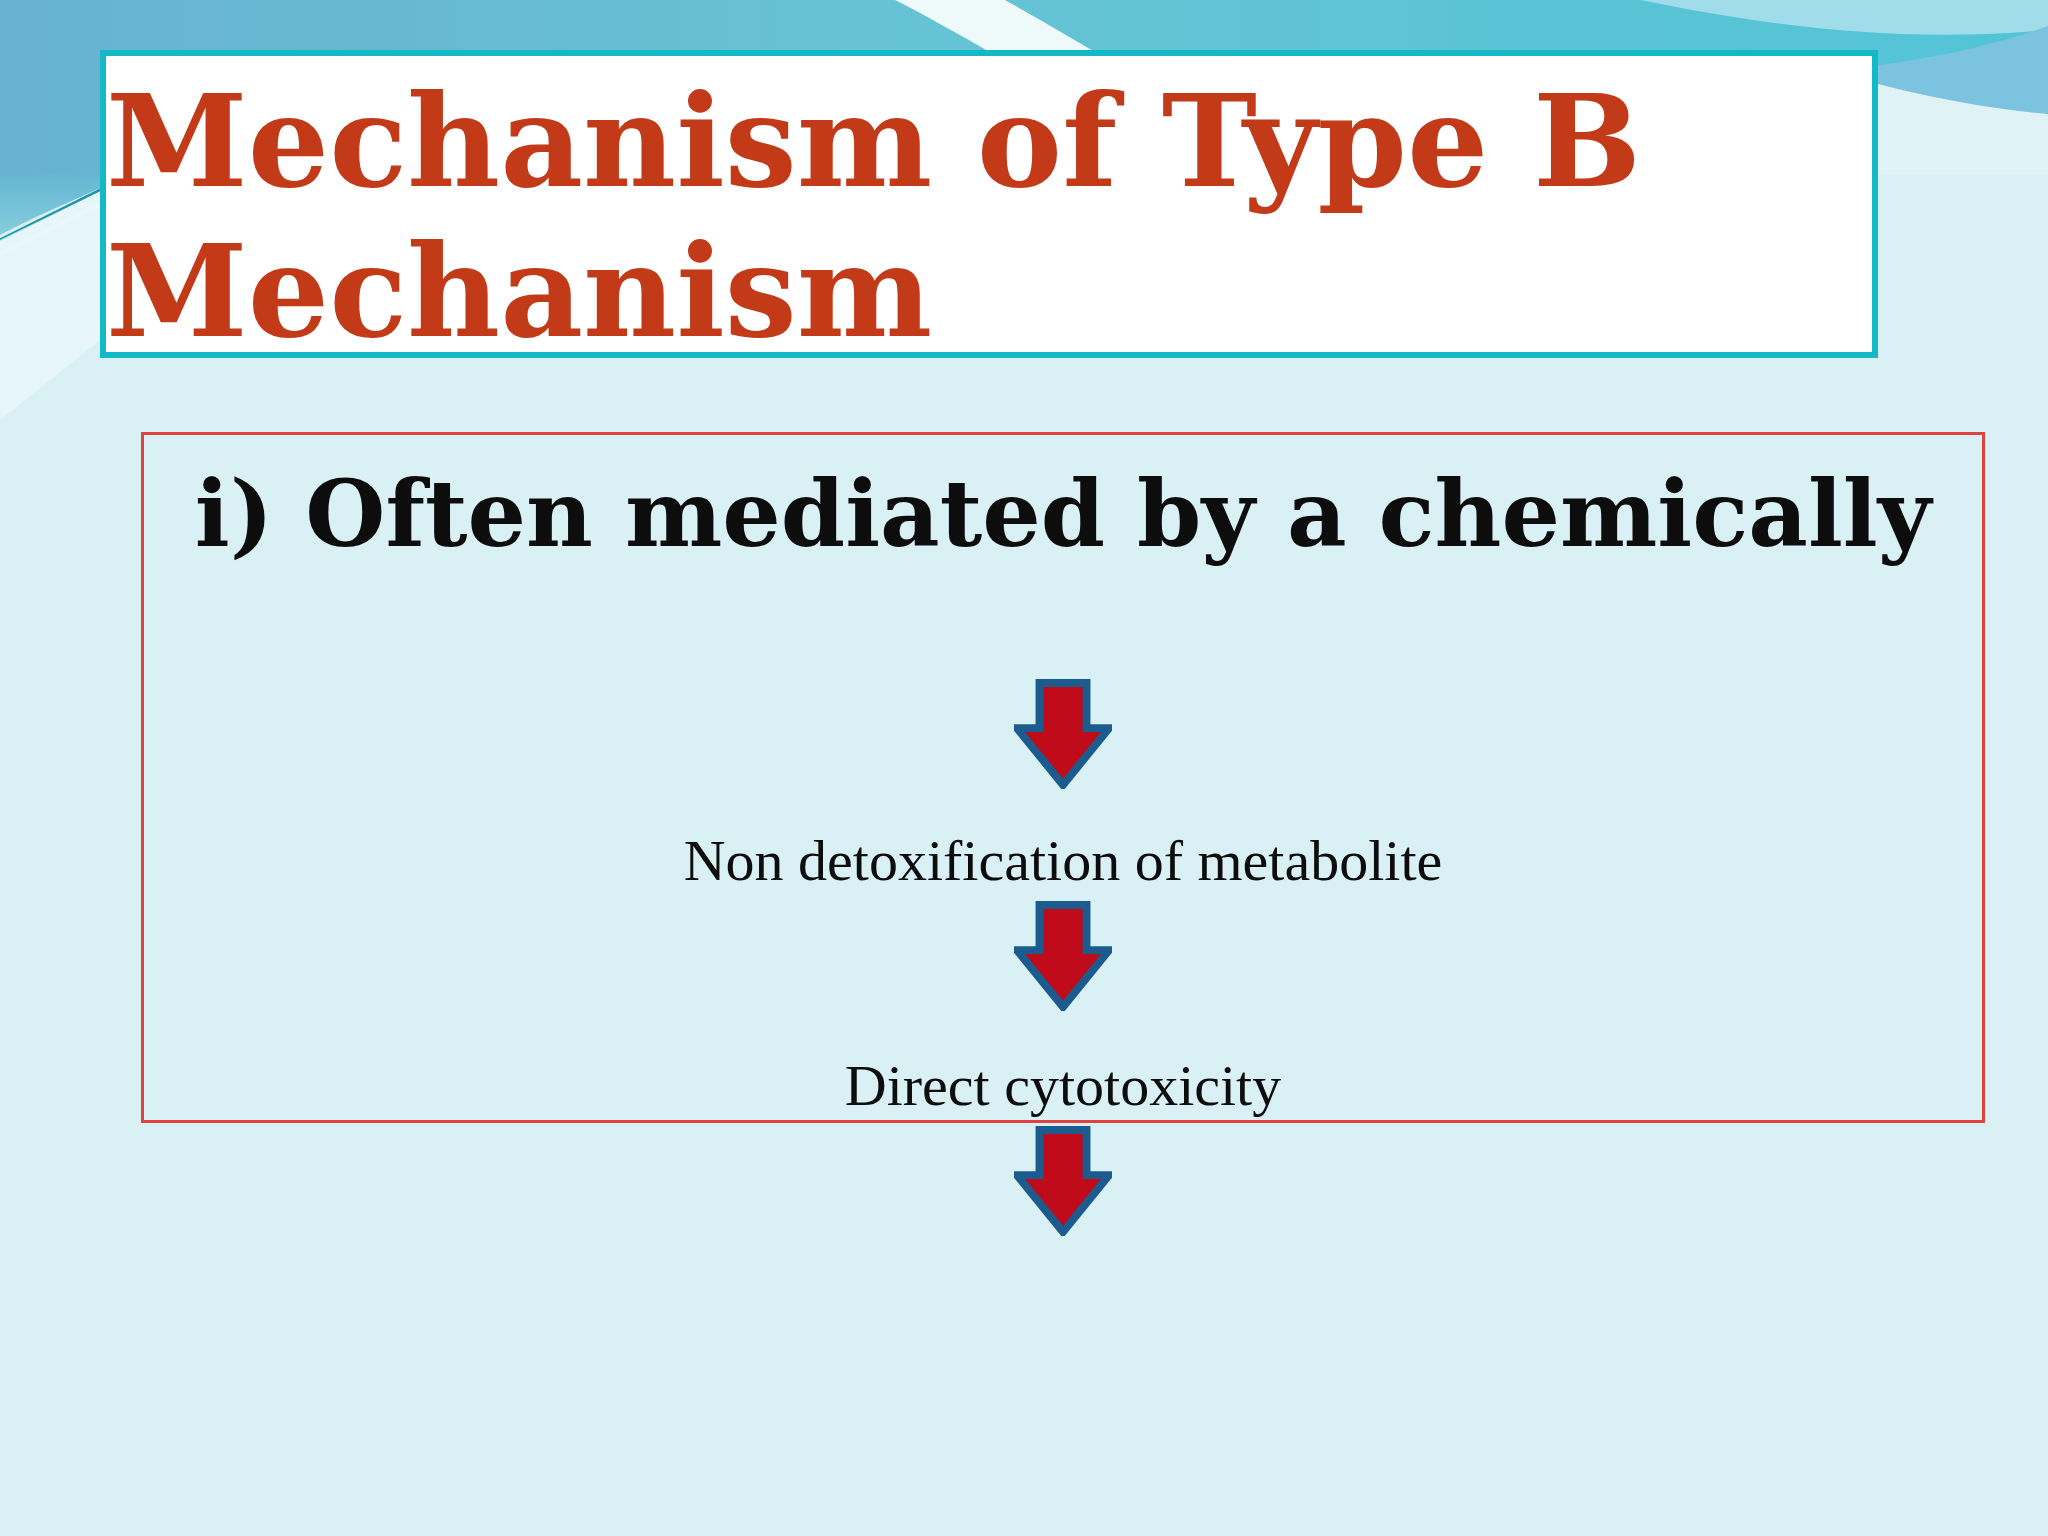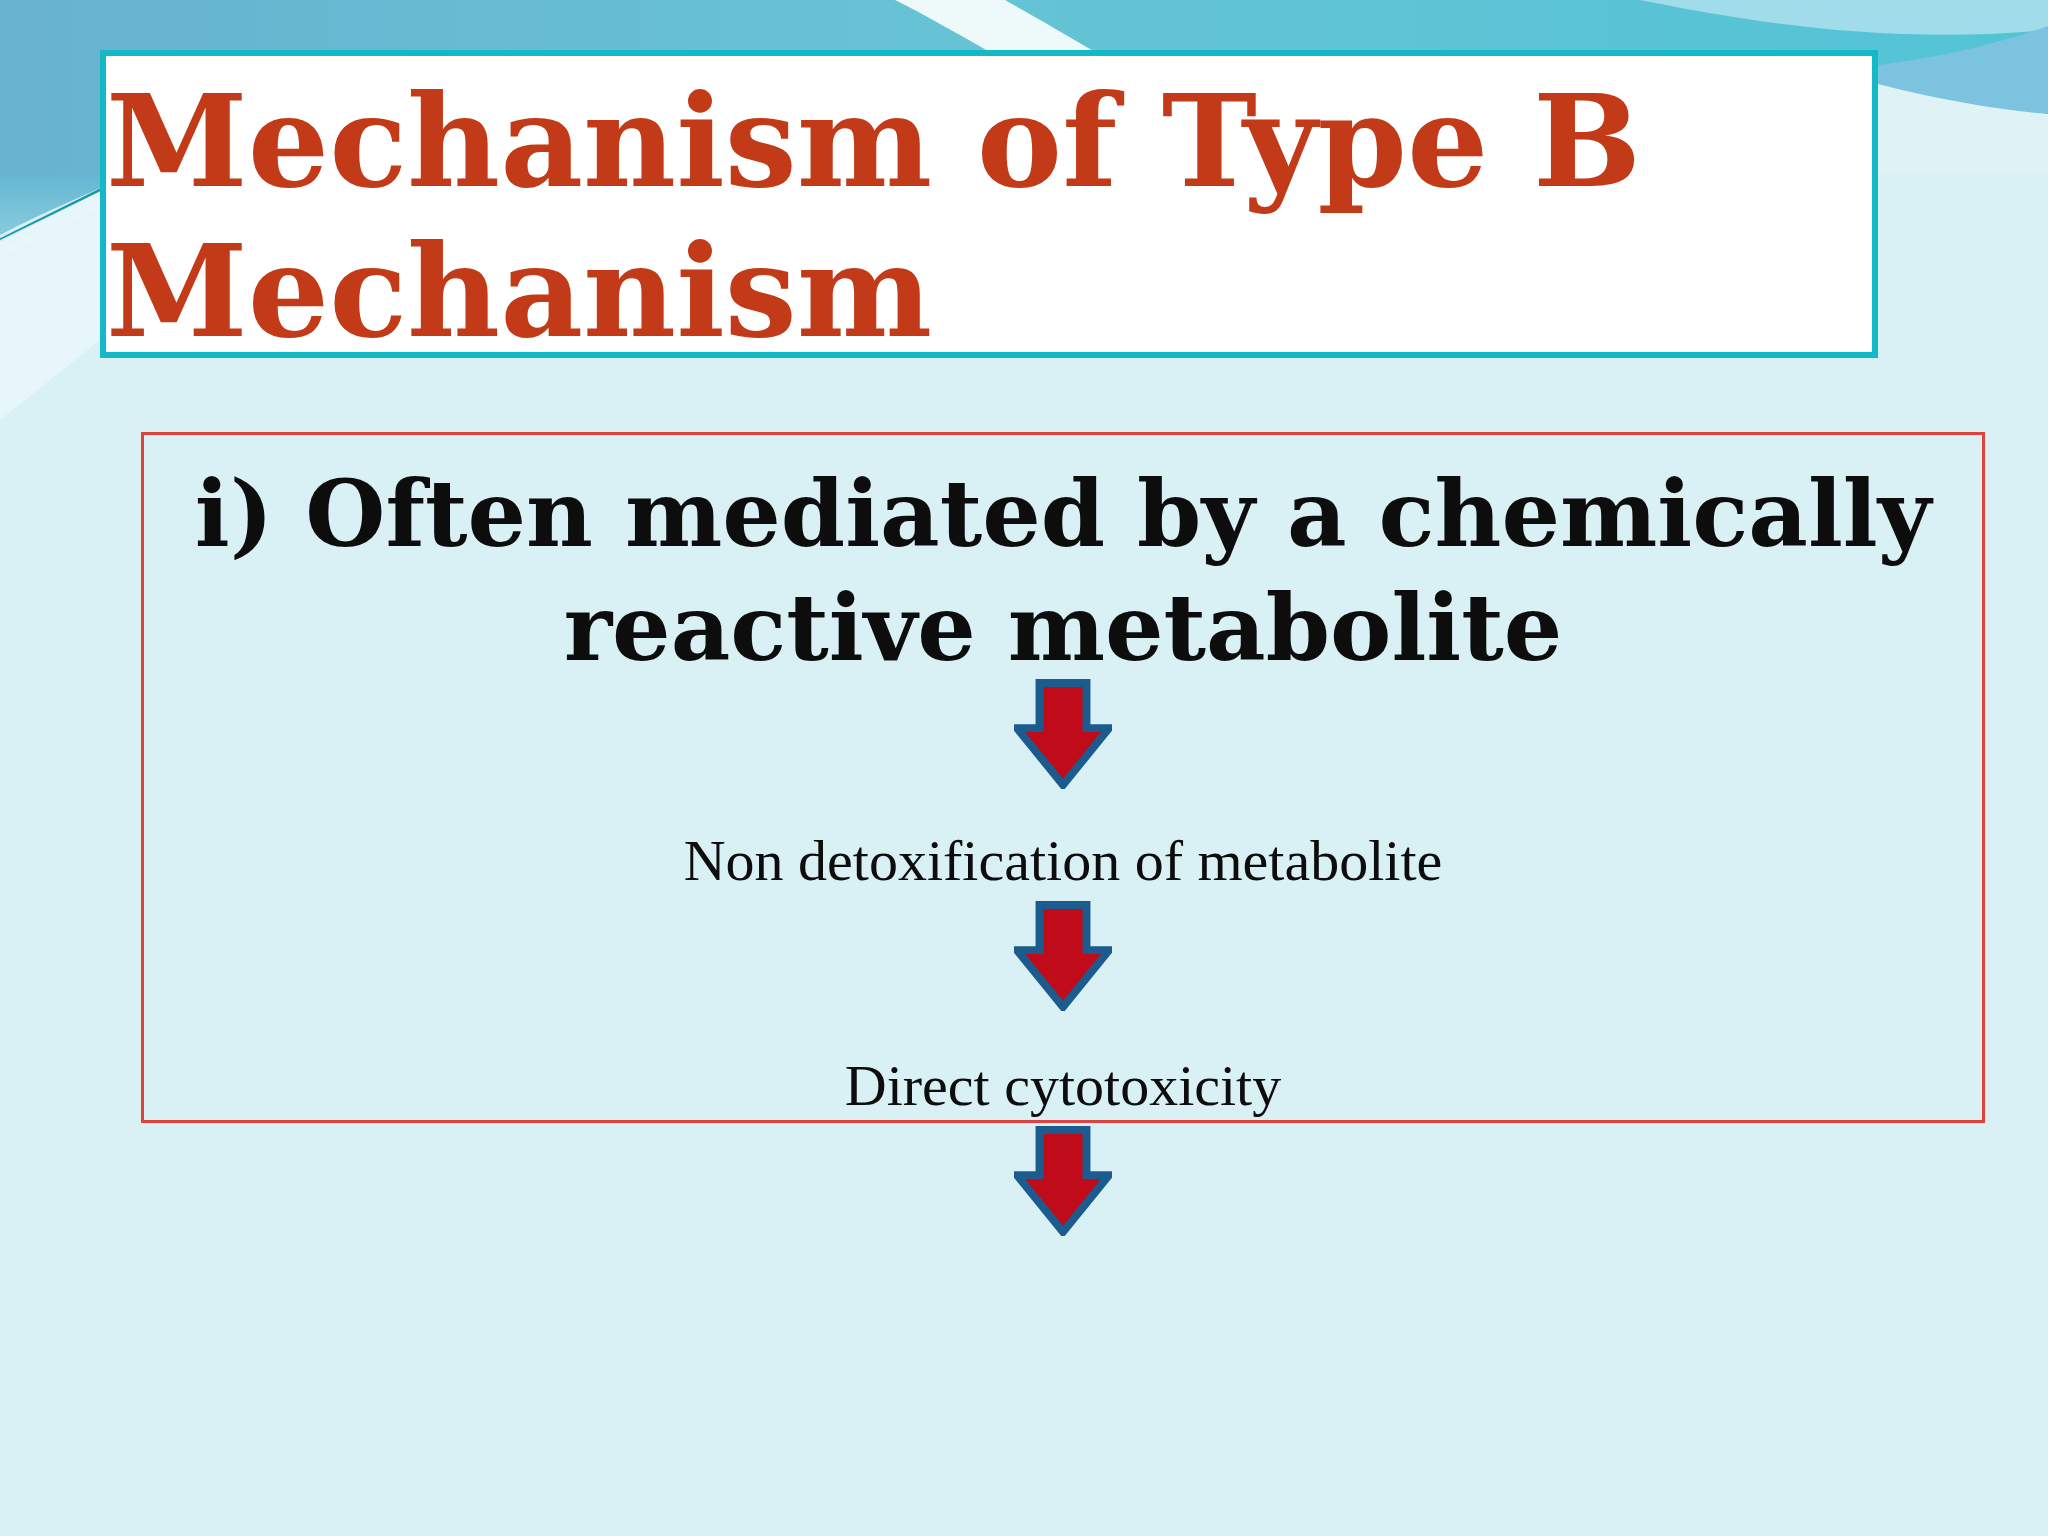--- a/index.html
+++ b/index.html
@@ -122,21 +122,20 @@
 
   <div class="title-box">
     <div class="title-line">Mechanism of Type B</div>
     <div class="title-line">Mechanism</div>
   </div>
 
   <div class="content-box">
 
     <div class="flow-heading">
       <div>i) Often mediated by a chemically</div>
-      <div>reactive metabolite</div>
     </div>
 
     <svg class="down-arrow arrow-1" viewBox="0 0 100 112" aria-hidden="true">
       <polygon class="arrow-shape" points="26,4 74,4 74,50 97,50 50,108 3,50 26,50"></polygon>
     </svg>
 
     <div class="flow-step step-0">Non detoxification of metabolite</div>
 
     <svg class="down-arrow arrow-2" viewBox="0 0 100 112" aria-hidden="true">
       <polygon class="arrow-shape" points="26,4 74,4 74,50 97,50 50,108 3,50 26,50"></polygon>

